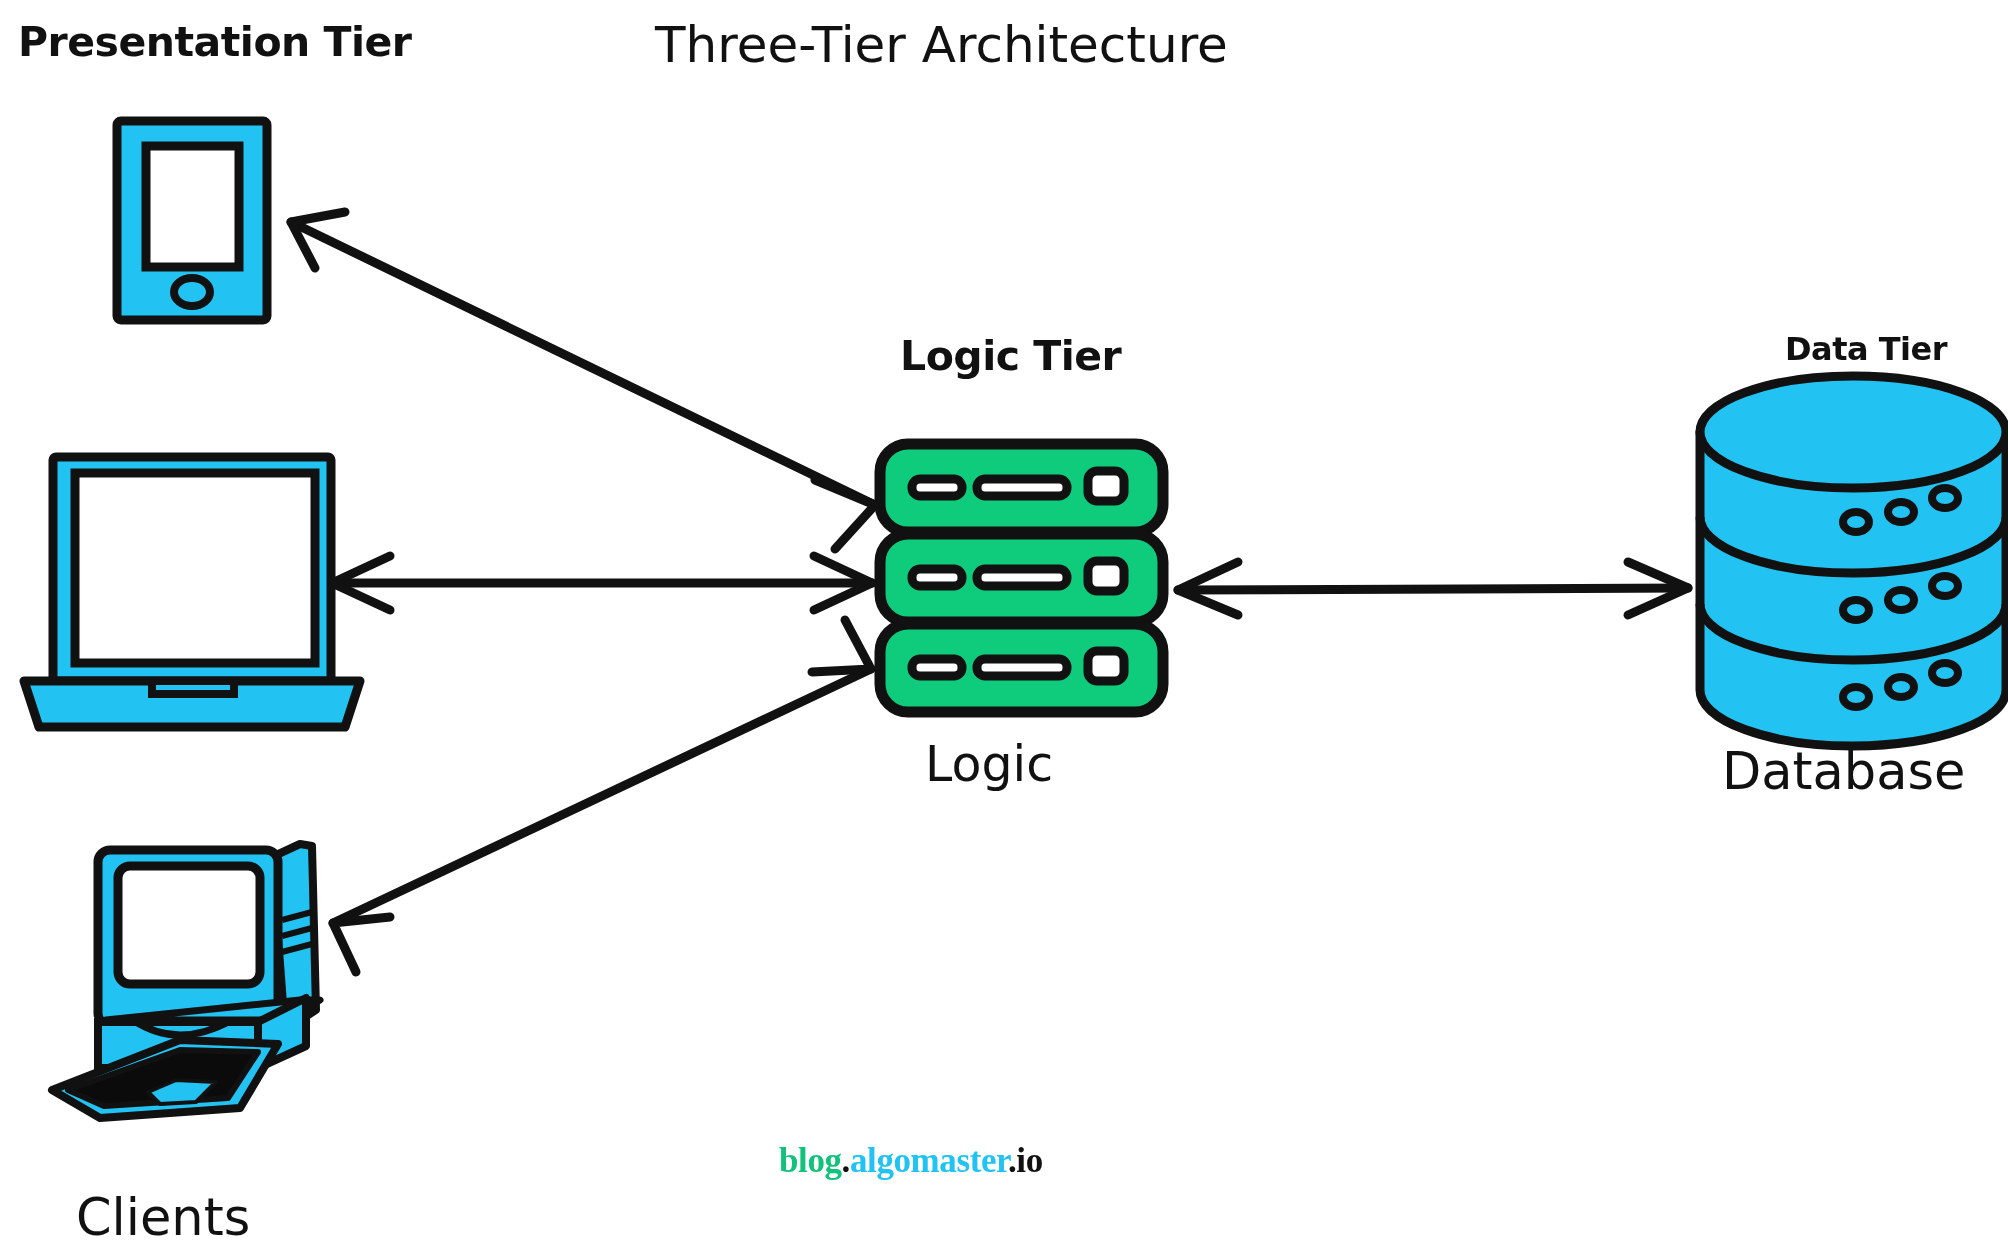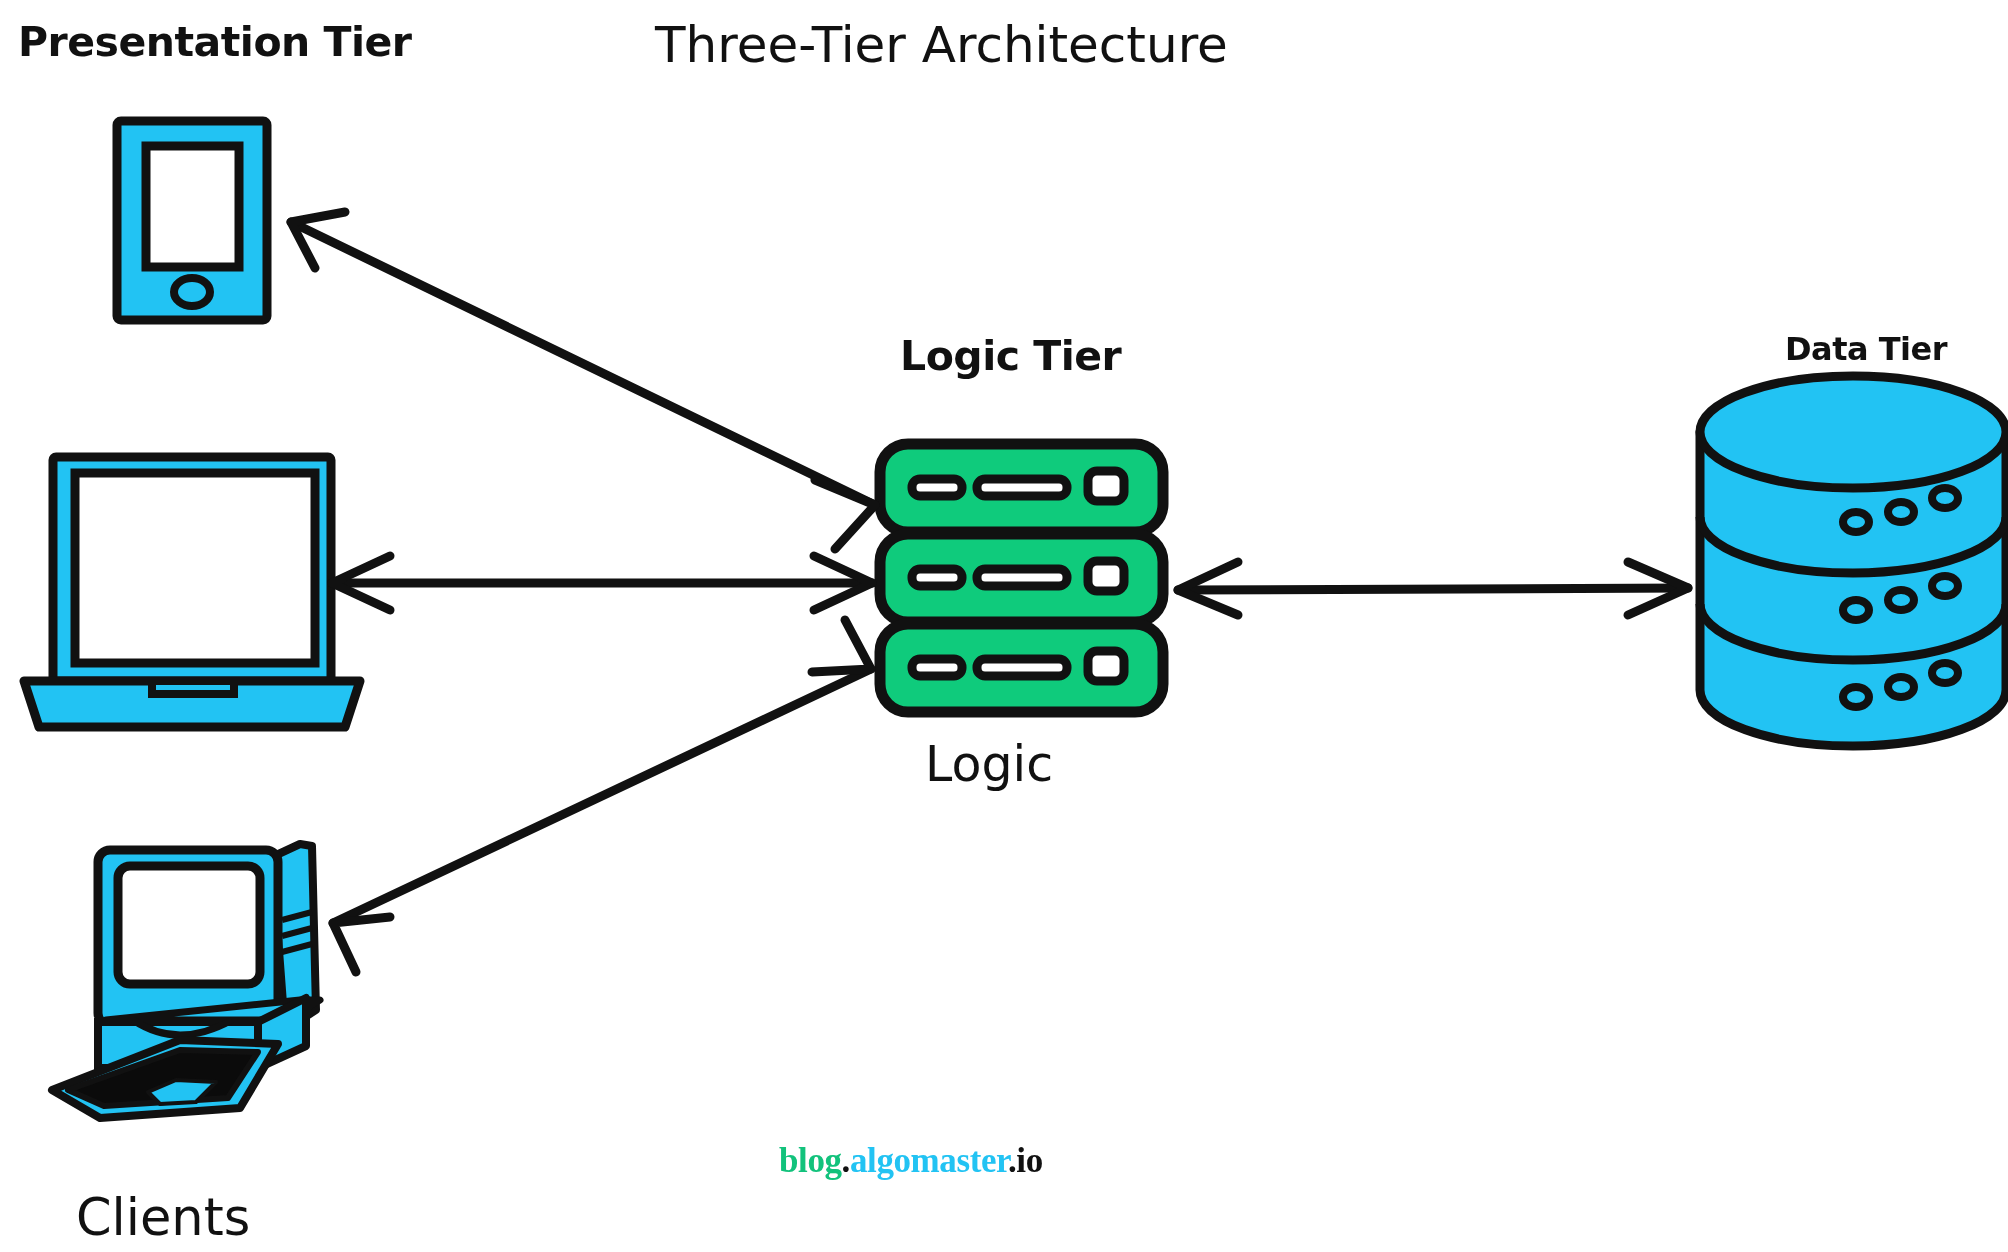--- a/index.html
+++ b/index.html
@@ -188,20 +188,21 @@
   <div class="lbl lbl-bold" id="label-presentation-tier">Presentation Tier</div>
 
   <div class="lbl lbl-light" id="label-title">Three-Tier Architecture</div>
 
   <div class="lbl lbl-bold" id="label-logic-tier">Logic Tier</div>
 
   <div class="lbl lbl-bold" id="label-data-tier">Data Tier</div>
 
   <div class="lbl lbl-light" id="label-server">Logic</div>
 
+  <div class="lbl lbl-light" id="label-database">Database</div>
 
   <div class="lbl lbl-light" id="label-clients">Clients</div>
 
   <div id="watermark">
     <span class="wm-blog">blog</span><span class="wm-dot">.</span><span class="wm-algo">algomaster</span><span class="wm-dot">.</span><span class="wm-io">io</span>
   </div>
 
 </div>
 
 </body></html>

